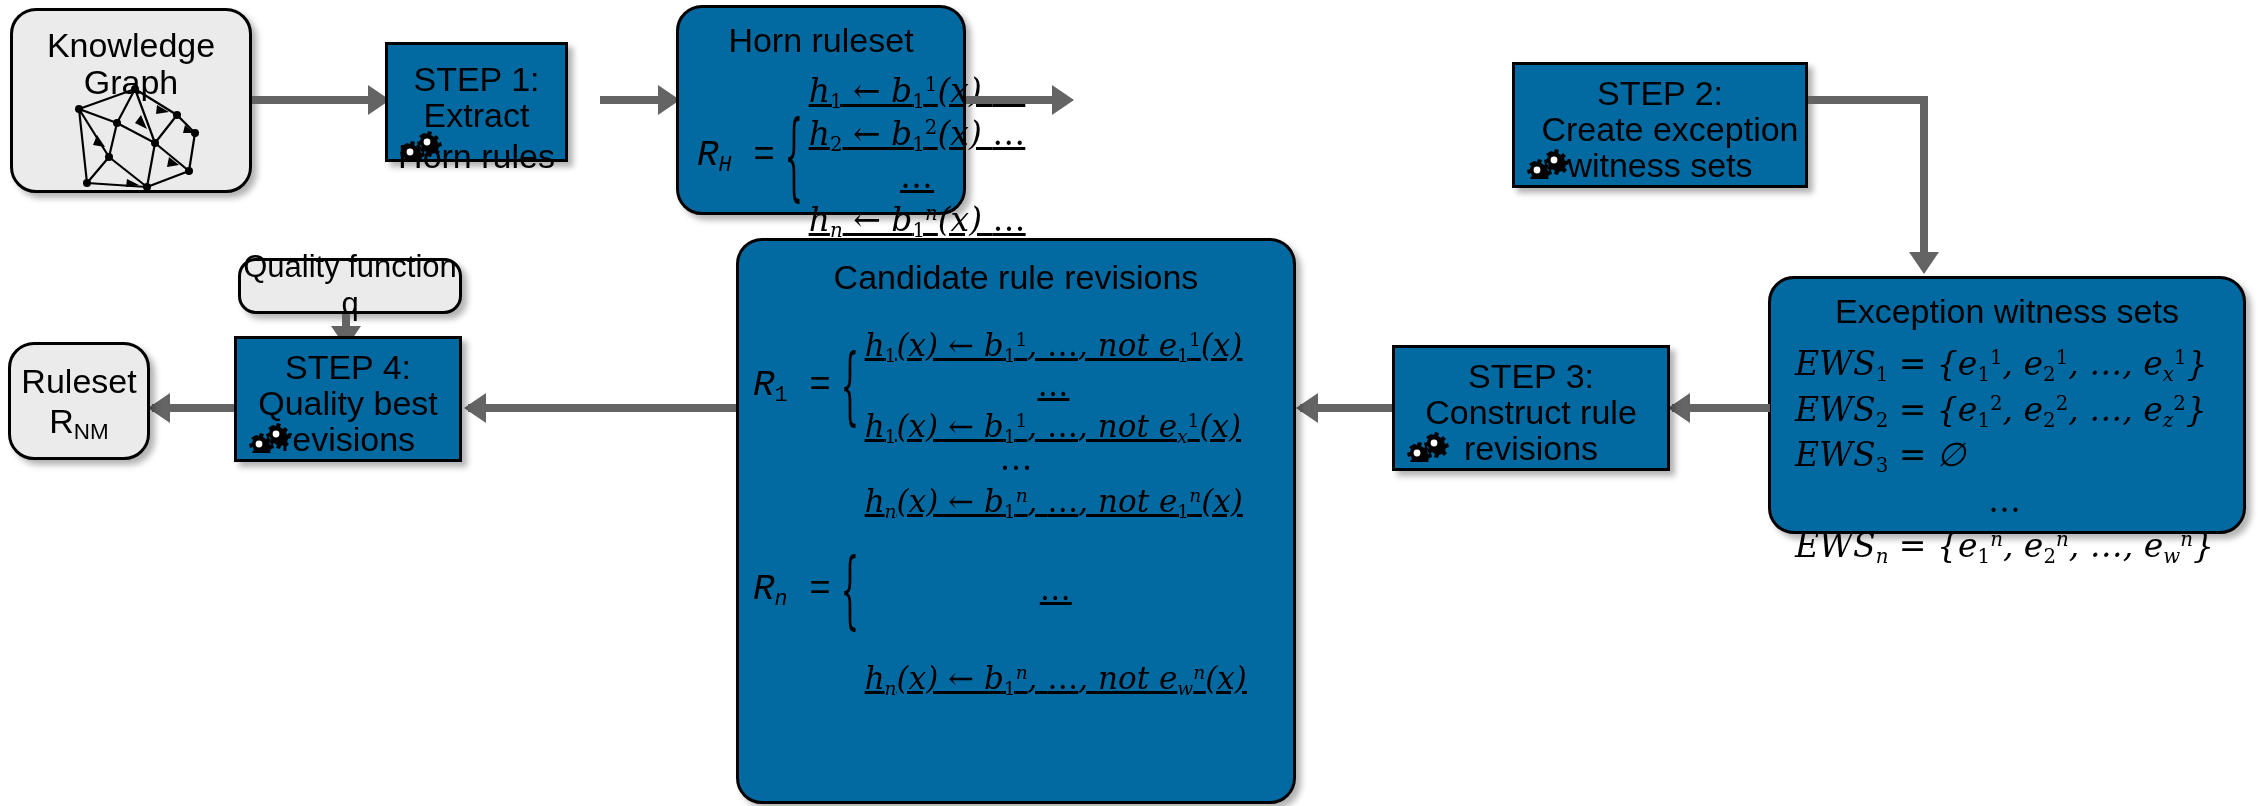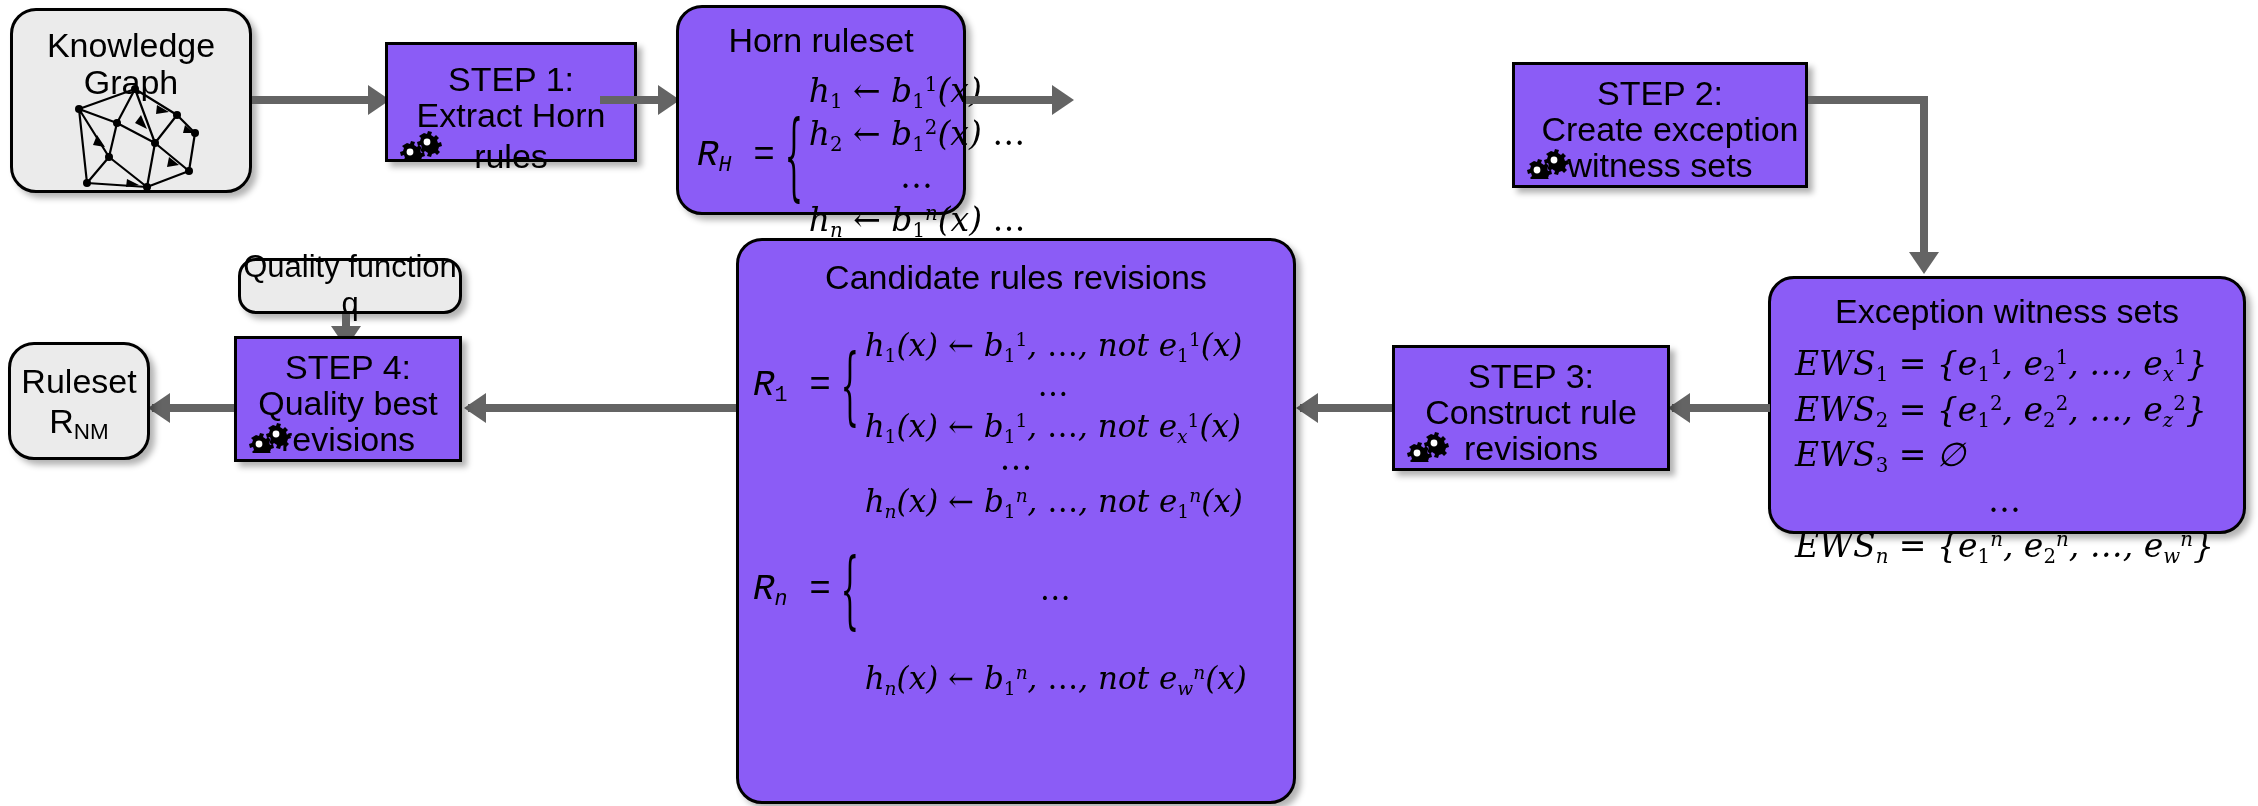--- a/index.html
+++ b/index.html
@@ -1,19 +1,19 @@
 <!DOCTYPE html>
 <html><head>
 <meta charset="utf-8">
 <style>
   html,body{margin:0;padding:0;background:#ffffff;}
   body{width:2258px;height:806px;font-family:"Liberation Sans",sans-serif;color:#000;}
   #stage{position:relative;width:2258px;height:806px;overflow:hidden;}
 
-  .node{position:absolute;box-sizing:border-box;background:#8b5cf6;border:3px solid #000;
+  .node{position:absolute;box-sizing:border-box;background:#0369a1;border:3px solid #000;
         box-shadow:5px 5px 6px rgba(0,0,0,0.30);}
   .node.grey{background:#ebebeb;}
   .node.round{border-radius:26px;}
   .node.sq{border-radius:0;}
 
   .title{position:absolute;left:0;right:0;text-align:center;font-size:34px;line-height:1.08;}
   .centerlabel{position:absolute;left:0;right:0;top:50%;transform:translateY(-50%);
                text-align:center;font-size:34px;line-height:1.18;}
   .steplabel{position:absolute;left:0;right:0;text-align:center;font-size:34px;line-height:1.20;}
 
@@ -23,21 +23,21 @@
   sub,sup{font-size:0.60em;font-style:normal;line-height:0;}
   sub{vertical-align:-0.30em;}
   sup{vertical-align:0.55em;}
   sub.it,sup.it{font-style:italic;}
 
   .eqwrap{position:absolute;display:flex;align-items:center;}
   .lhs{font-family:Liberation Mono, monospace;font-style:italic;font-size:36px;white-space:nowrap;}
   .brace{font-family:"DejaVu Serif",serif;font-size:28px;margin:0 6px 0 10px;
          display:flex;align-items:center;}
   .brace span{display:block;transform:scaleY(var(--sy,3.1)) scaleX(1.05);transform-origin:center;}
-  .rows{display:flex;flex-direction:column;}
+  .rows{display:flex;flex-direction:column;text-decoration:underline;}
   .rows .r{white-space:nowrap;line-height:1.30;}
   .rows .dots{text-align:center;font-style:normal;letter-spacing:1px;}
 
   
   .eqlist{position:absolute;}
   .eqlist .r{white-space:nowrap;line-height:1.38;font-family:"DejaVu Serif",serif;
              font-style:italic;font-size:33px;}
   .eqlist .dots{text-align:center;font-style:normal;}
 
   
@@ -83,21 +83,21 @@
           <polygon points="112,86 122,94 110,96"></polygon>
         <polygon points="70,108 82,114 69,116"></polygon>
           <polygon points="40,64 48,76 36,74"></polygon>
       </g>
     </svg>
   </div>
 
   <div class="conn" style="left:252px;top:96px;width:118px;height:8px;"></div>
   <div class="arrowhead ah-right" style="left:368px;top:85px;"></div>
 
-  <div class="node sq" style="left:385px;top:42px;width:252px;height:120px;">
+  <div class="node sq" style="left:385px;top:42px;width:183px;height:120px;">
     <div class="steplabel" style="top:14px;">STEP 1:</div>
     <div class="steplabel" style="top:50px;">Extract Horn rules</div>
     <svg class="gears" style="left:8px;top:86px;" width="48" height="30" viewBox="0 0 48 30">
       <g fill="#000">
         <path d="M28 2 l3 1 1-3 4 1 -1 3 3 2 2-2 3 3 -2 2 1 3 3-1 1 4 -3 1 -1 3 2 2 -3 3 -2-2 -3 1 -1 3 -4-1 1-3 -3-2 -2 2 -3-3 2-2 -1-3 -3 1 -1-4 3-1 1-3 -2-2z"></path>
         <circle cx="31" cy="11" r="3.4" fill="#fff"></circle>
         <path d="M11 12 l3 1 1-3 4 1 -1 3 3 2 2-2 3 3 -2 2 1 3 3-1 1 4 -3 1 -1 3 2 2 -3 3 -2-2 -3 1 -1 3 -4-1 1-3 -3-2 -2 2 -3-3 2-2 -1-3 -3 1 -1-4 3-1 1-3 -2-2z"></path>
         <circle cx="14" cy="21" r="3.4" fill="#fff"></circle>
       </g>
     </svg>
@@ -170,21 +170,21 @@
         <path d="M11 12 l3 1 1-3 4 1 -1 3 3 2 2-2 3 3 -2 2 1 3 3-1 1 4 -3 1 -1 3 2 2 -3 3 -2-2 -3 1 -1 3 -4-1 1-3 -3-2 -2 2 -3-3 2-2 -1-3 -3 1 -1-4 3-1 1-3 -2-2z"></path>
         <circle cx="14" cy="21" r="3.4" fill="#fff"></circle>
       </g>
     </svg>
   </div>
 
   <div class="conn" style="left:1300px;top:404px;width:92px;height:8px;"></div>
   <div class="arrowhead ah-left" style="left:1296px;top:393px;"></div>
 
   <div class="node round" style="left:736px;top:238px;width:560px;height:566px;">
-    <div class="title" style="top:18px;">Candidate rules revisions</div>
+    <div class="title" style="top:18px;">Candidate rule revisions</div>
 
     <div class="eqwrap" style="left:14px;top:84px;">
       <span class="lhs">R<sub>1</sub>&nbsp;=</span>
       <span class="brace" style="--sy:3.0;">
           <span>{</span>
         </span>
       <span class="rows math" style="font-size:31px;">
         <span class="r">h<sub>1</sub>(x) ← b<sub>1</sub><sup>1</sup>, <span class="up">…</span>, not e<sub>1</sub><sup>1</sup>(x)</span>
         <span class="r dots">…</span>
         <span class="r">h<sub>1</sub>(x) ← b<sub>1</sub><sup>1</sup>, <span class="up">…</span>, not e<sub class="it">x</sub><sup>1</sup>(x)</span>

